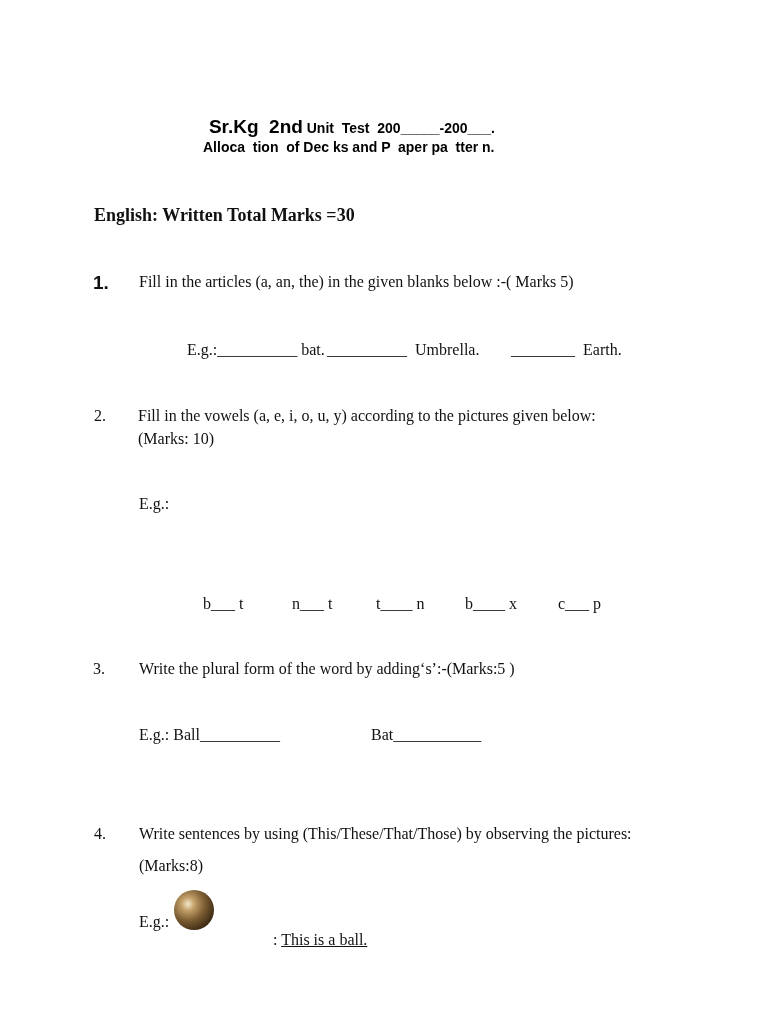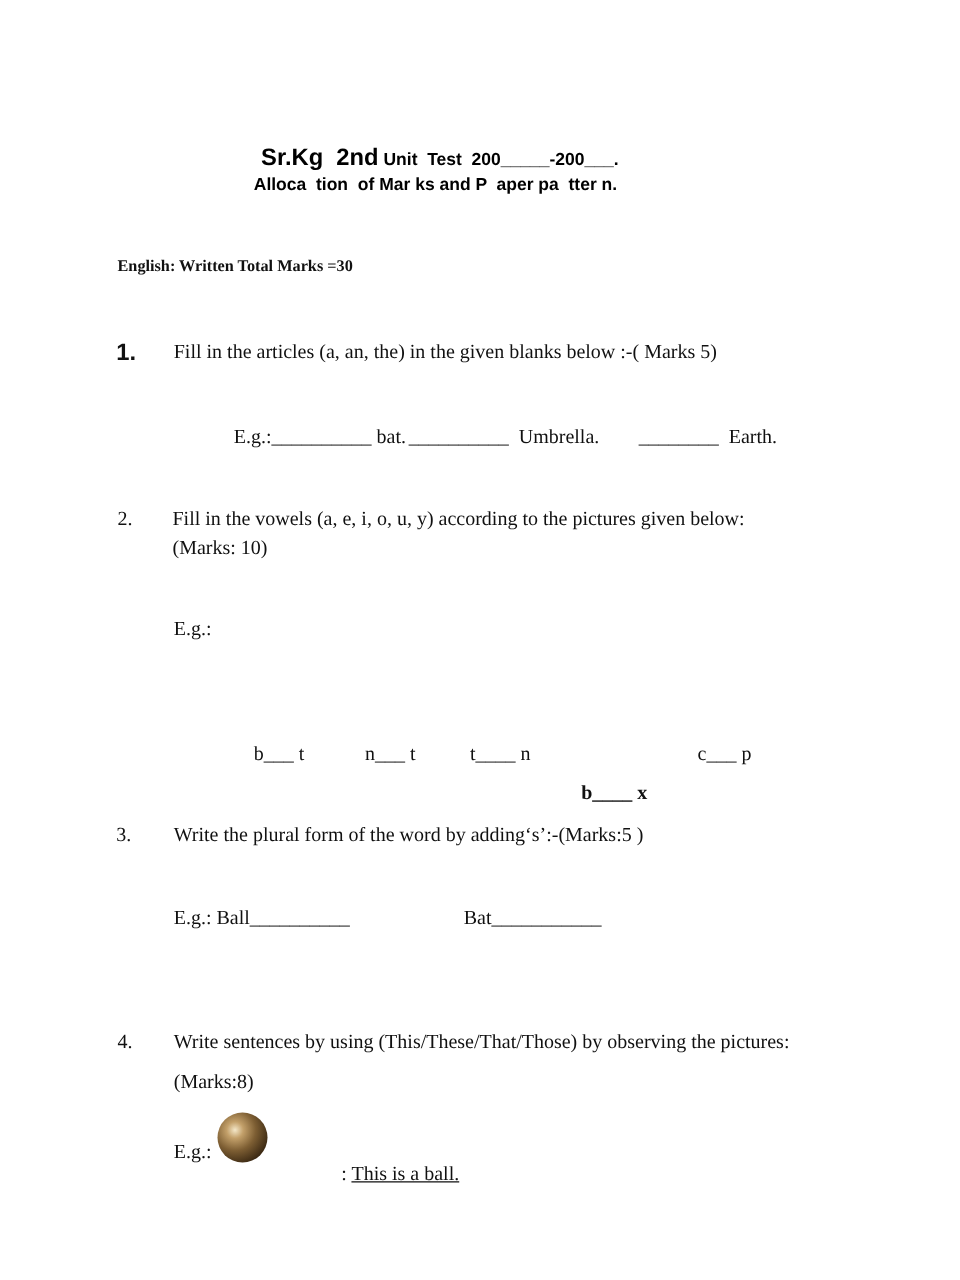--- a/index.html
+++ b/index.html
@@ -14,39 +14,39 @@
       position: absolute; width: 40px; height: 40px; border-radius: 50%;
       background: radial-gradient(circle at 35% 35%, #f4e7c8 0%, #c3a06a 18%, #7d5e33 45%, #3e2b14 75%, #1f140a 100%);
     }
   </style>
 </head>
 <body>
 
 <div class="abs title" style="left:200px; top:98px;">
   <span style="font-size:19px;">Sr.Kg  2nd</span><span style="font-size:14px;text-align:center;"> Unit  Test  200_____-200___.</span>
 </div>
-<div class="abs title small-bold" style="left:203px; top:139px;">Alloca  tion  of Mar ks and P  aper pa  tter n.</div>
+<div class="abs title small-bold" style="left:203px; top:139px;">Alloca  tion  of Dec ks and P  aper pa  tter n.</div>
 
-<div class="abs serif" style="left:94px; top:205px; font-size:13px; font-weight:bold;">English: Written Total Marks =30</div>
+<div class="abs serif" style="left:94px; top:205px; font-size:18px; font-weight:bold;">English: Written Total Marks =30</div>
 
 <div class="abs serif big" style="left:93px; top:272px; font-weight:bold; font-family:'Liberation Sans', sans-serif;">1.</div>
 <div class="abs serif" style="left:139px; top:273px;">Fill in the articles (a, an, the) in the given blanks below :-( Marks 5)</div>
 <div class="abs serif" style="left:139px; top:341px;margin-left:48px;">E.g.:__________ bat.</div>
 <div class="abs serif" style="left:327px; top:341px;text-align:center;">__________  Umbrella.</div>
 <div class="abs serif" style="left:511px; top:341px;">________  Earth.</div>
 
 <div class="abs serif" style="left:94px; top:407px;">2.</div>
 <div class="abs serif" style="left:138px; top:407px;">Fill in the vowels (a, e, i, o, u, y) according to the pictures given below:</div>
 <div class="abs serif" style="left:138px; top:430px;">(Marks: 10)</div>
 <div class="abs serif" style="left:139px; top:495px;">E.g.:</div>
 
 <div class="abs serif" style="left:203px; top:595px;">b___ t</div>
 <div class="abs serif" style="left:292px; top:595px;">n___ t</div>
 <div class="abs serif" style="left:376px; top:595px;">t____ n</div>
-<div class="abs serif" style="left:465px; top:626px;font-weight:bold;">b____ x</div>
+<div class="abs serif" style="left:465px; top:595px;">b____ x</div>
 <div class="abs serif" style="left:558px; top:595px;">c___ p</div>
 
 <div class="abs serif" style="left:93px; top:660px;">3.</div>
 <div class="abs serif" style="left:139px; top:660px;">Write the plural form of the word by adding‘s’:-(Marks:5 )</div>
 <div class="abs serif" style="left:139px; top:726px;">E.g.: Ball__________</div>
 <div class="abs serif" style="left:371px; top:726px;">Bat___________</div>
 
 <div class="abs serif" style="left:94px; top:825px;">4.</div>
 <div class="abs serif" style="left:139px; top:825px;">Write sentences by using (This/These/That/Those) by observing the pictures:</div>
 <div class="abs serif" style="left:139px; top:857px;">(Marks:8)</div>

